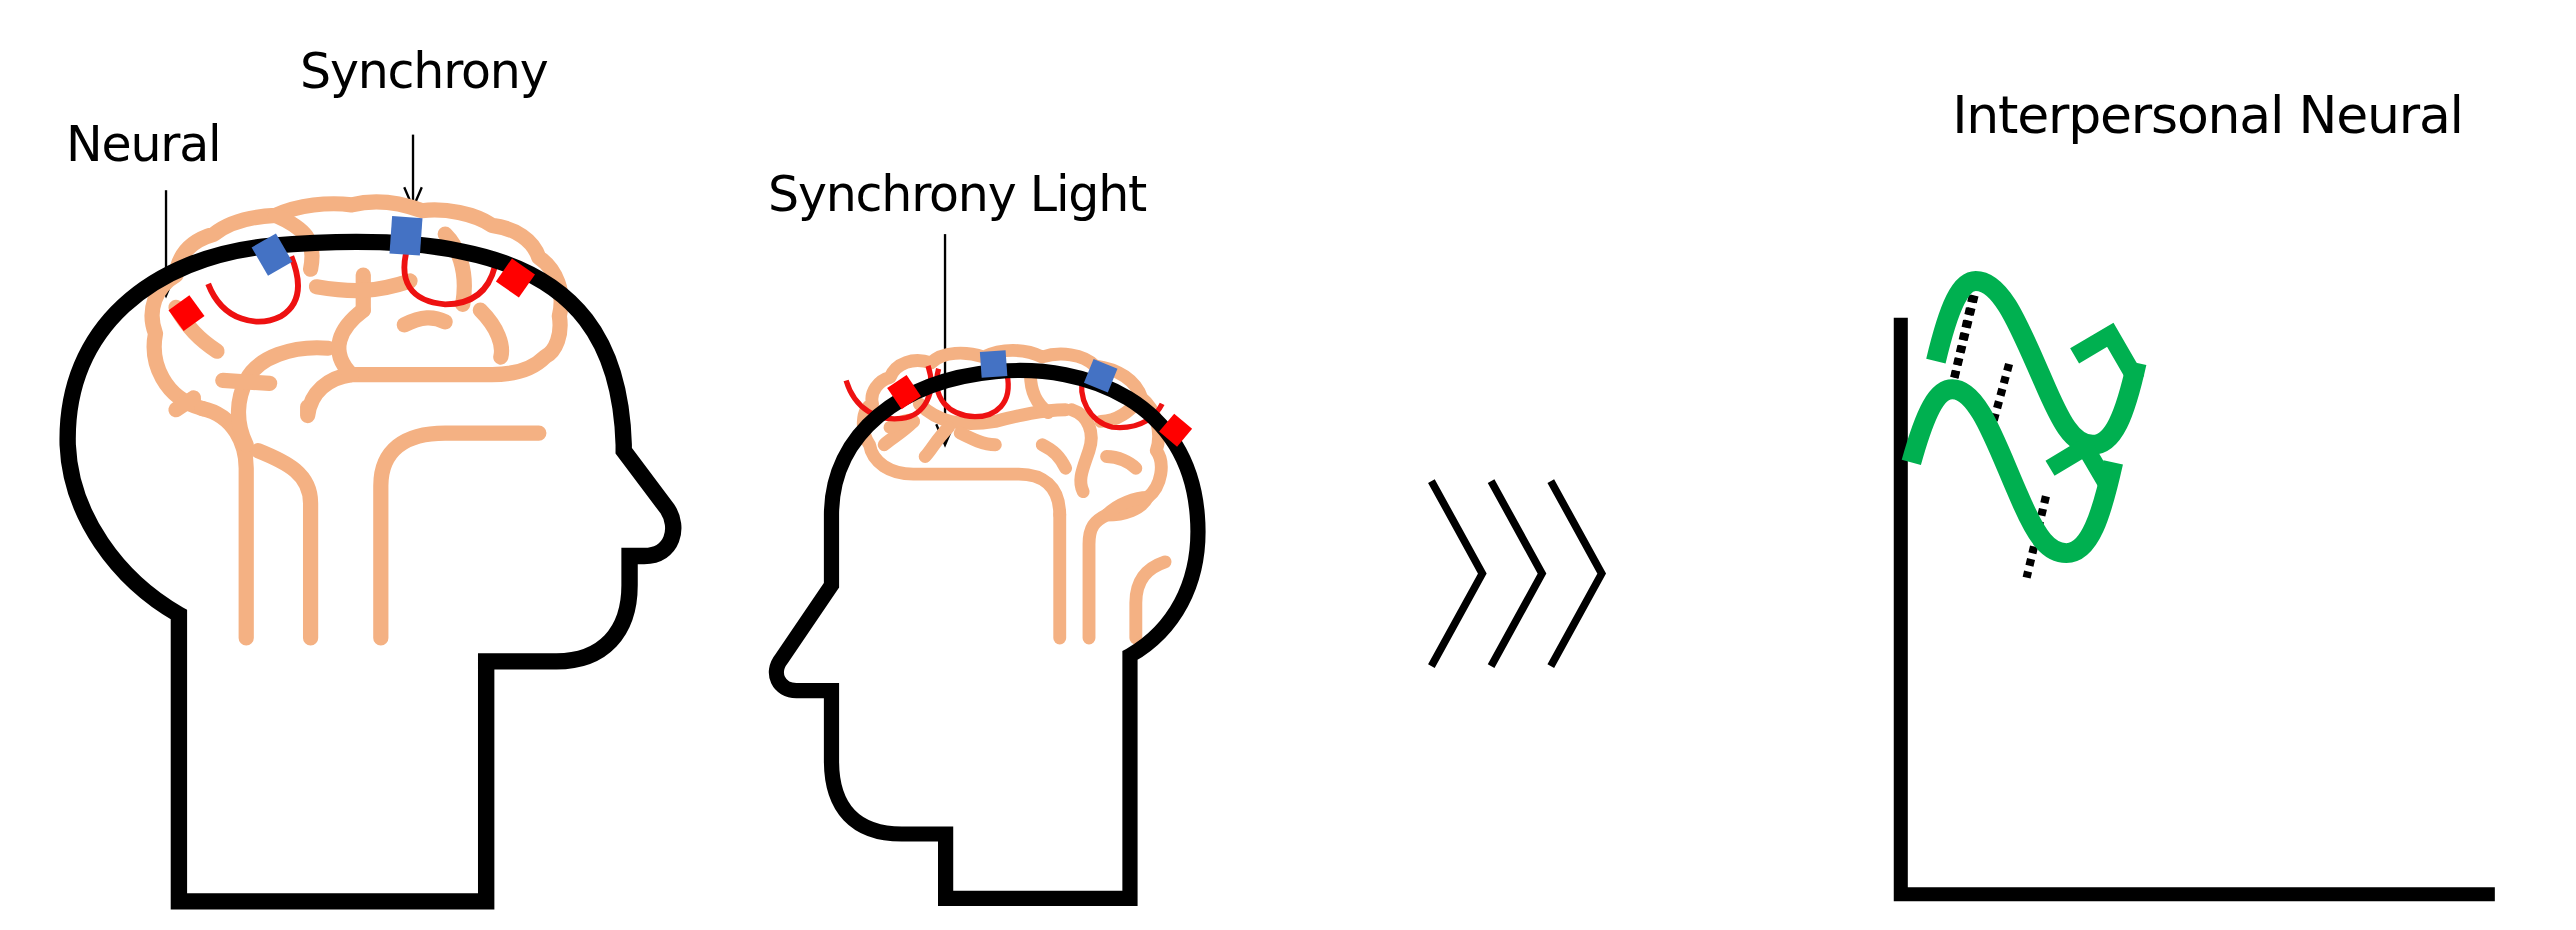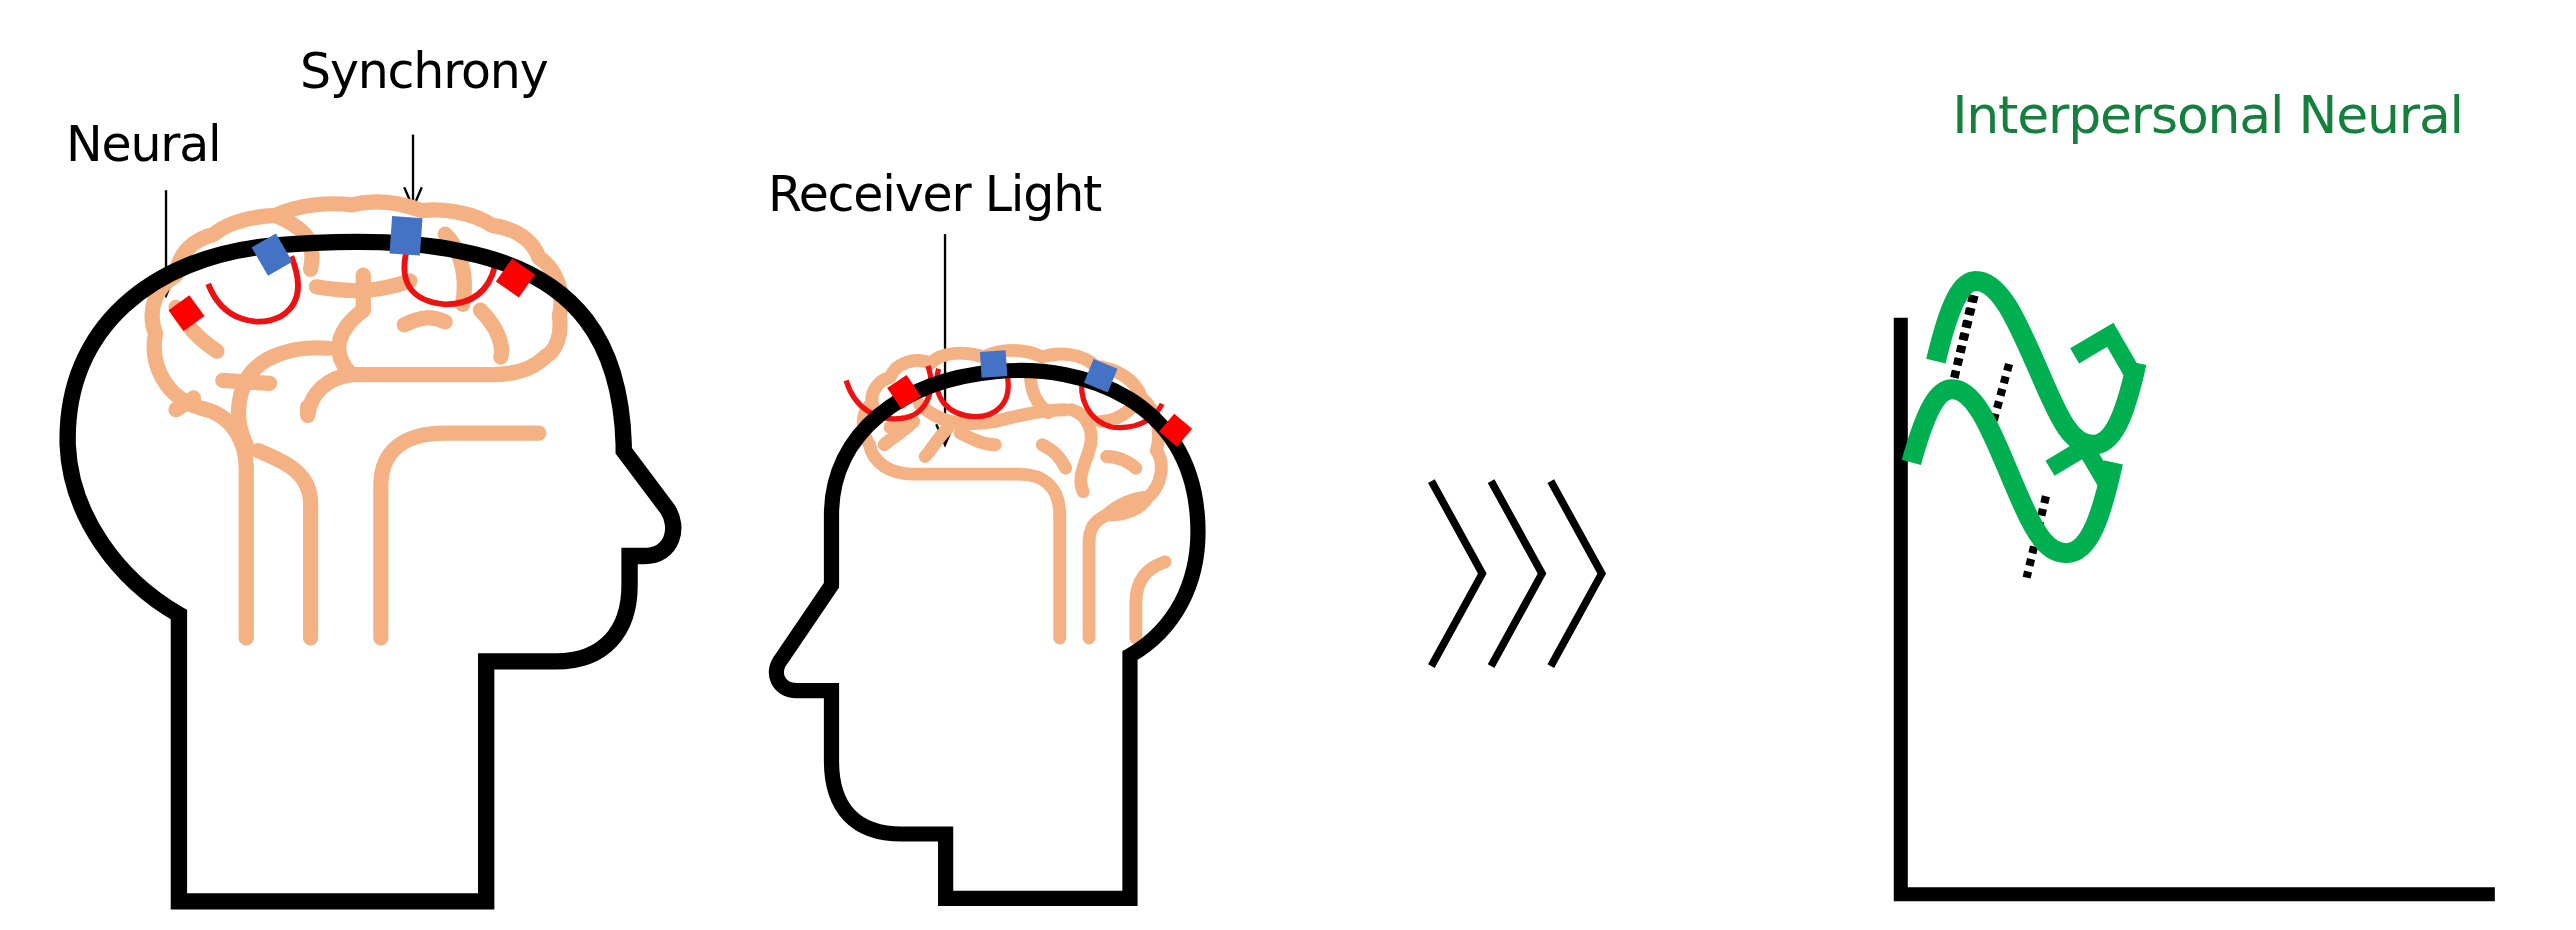--- a/index.html
+++ b/index.html
@@ -1,29 +1,29 @@
 <!DOCTYPE html>
 <html style="font-size:9.4px"><head>
 <meta charset="utf-8">
 <style>
   html, body { margin: 0; padding: 0; background: #ffffff; }
   body { width: 2576px; height: 930px; position: relative; overflow: hidden;
          font-family: "Liberation Sans", sans-serif; }
   svg { position: absolute; left: 0; top: 0; }
   .label { position: absolute; color: #000; font-family: "DejaVu Sans", sans-serif;
            font-size: 49px; line-height: 1; white-space: nowrap; letter-spacing: -1.2px; }
-  .title { position: absolute; color: #15803d; font-family: "DejaVu Sans", sans-serif;
+  .title { position: absolute; color: #000000; font-family: "DejaVu Sans", sans-serif;
            font-size: 52px; line-height: 67px; text-align: center; letter-spacing: -1.2px; }
 </style>
 </head>
 <body>
 
 <div class="label" style="left:66px; top:120px;">Neural</div>
 <div class="label" style="left:300px; top:47px;">Synchrony</div>
-<div class="label" style="left:768px; top:170px;">Receiver Light</div>
+<div class="label" style="left:768px; top:170px;">Synchrony Light</div>
 <div class="title" style="left:1897px; top:82px; width:621px;">
   <div>Interpersonal Neural</div>
 </div>
 
 <svg width="2576" height="930" viewBox="0 0 4400 1589" xmlns="http://www.w3.org/2000/svg">
   <defs>
     <marker id="arrowhead" markerWidth="14" markerHeight="18" refX="7" refY="17" orient="auto" markerUnits="userSpaceOnUse">
       <path d="M1 1 L7 17 L13 1" fill="none" stroke="#000" stroke-width="3"></path>
     </marker>
   </defs>

